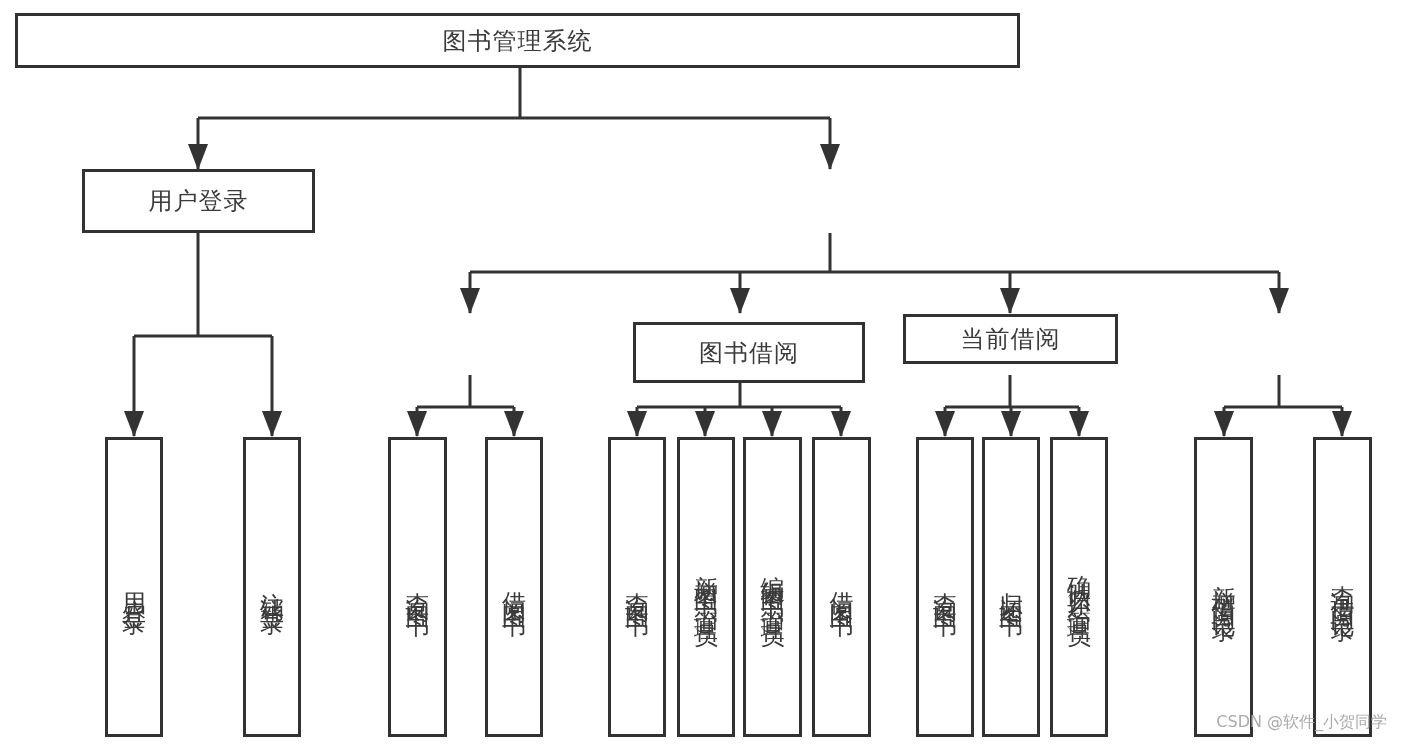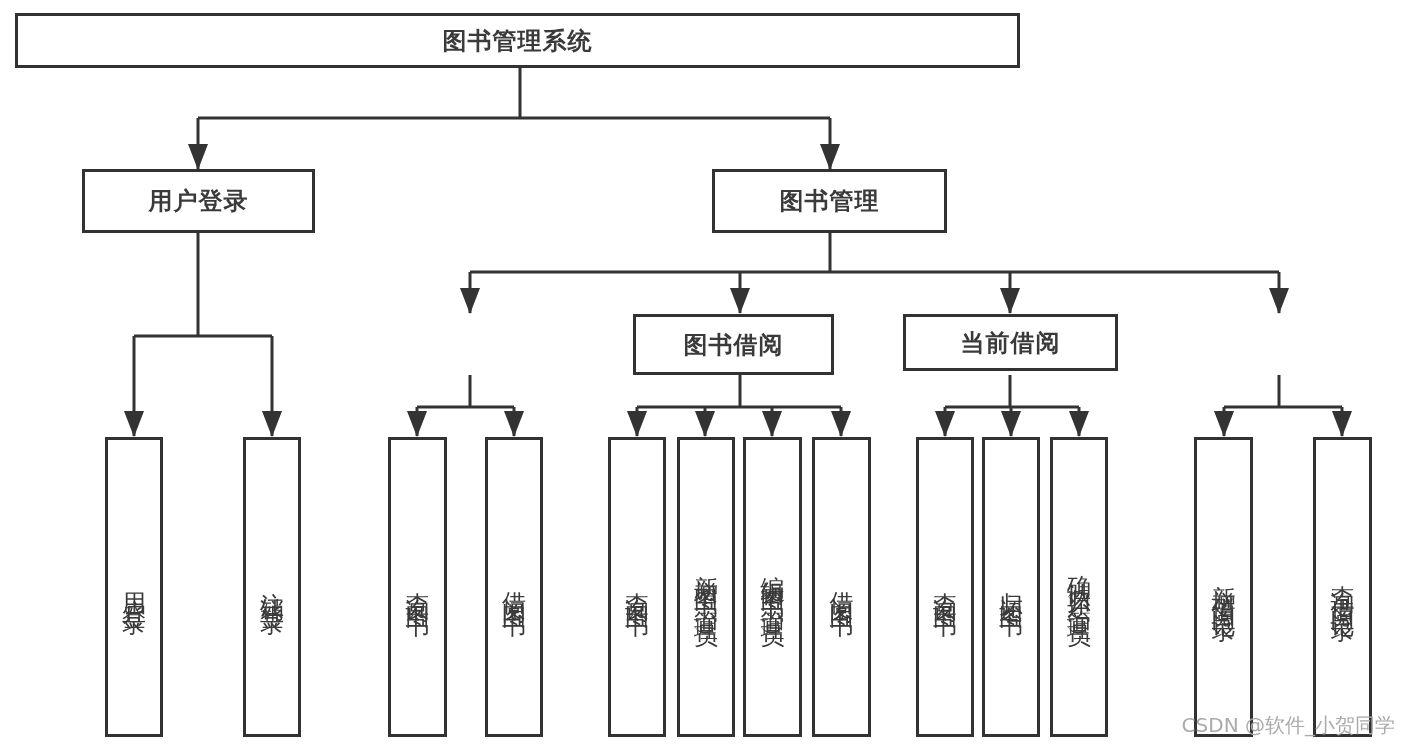--- a/index.html
+++ b/index.html
@@ -23,36 +23,35 @@
     border: 3px solid #323232;
     display: flex;
     align-items: center;
     justify-content: center;
     color: #3a3a3a;
   }
   .hbox .label {
     font-size: 24px;
     letter-spacing: 1px;
     white-space: nowrap;
-    font-weight: bold;
   }
   .vbox { border-width: 3px; }
   .vbox .label {
     writing-mode: vertical-rl;
     text-orientation: mixed;
     font-size: 24px;
     letter-spacing: 7px;
     line-height: 1;
     max-height: 292px;
   }
   #watermark {
     position: absolute;
-    right: 10px;
+    right: 18px;
     top: 712px;
-    font-size: 20px;
+    font-size: 16px;
     color: #aaaaaa;
     white-space: nowrap;
   }
 </style>
 </head>
 <body>
 
 <div id="canvas">
 
   <svg id="wires" viewBox="0 0 1405 747" xmlns="http://www.w3.org/2000/svg">
@@ -91,28 +90,25 @@
     </g>
   </svg>
 
   <div class="box hbox" style="left:15px; top:13px; width:1005px; height:55px;">
     <span class="label">图书管理系统</span>
   </div>
 
   <div class="box hbox" style="left:82px; top:169px; width:233px; height:64px;">
     <span class="label">用户登录</span>
   </div>
-  <div class="box hbox" style="left:712px; top:169px; width:235px; height:64px;">
-    <span class="label">图书管理</span>
-  </div>
 
-  <div class="box hbox" style="left:633px; top:314px; width:201px; height:61px;">
+  <div class="box hbox" style="left:633px; top:322px; width:232px; height:61px;">
     <span class="label">图书借阅</span>
   </div>
-  <div class="box hbox" style="left:903px; top:314px; width:215px; height:57px;">
+  <div class="box hbox" style="left:903px; top:314px; width:215px; height:50px;">
     <span class="label">当前借阅</span>
   </div>
 
   <div class="box vbox" style="left:105px; top:437px; width:58px; height:300px;">
     <span class="label">用户登录</span>
   </div>
   <div class="box vbox" style="left:243px; top:437px; width:58px; height:300px;">
     <span class="label">注销登录</span>
   </div>
 

